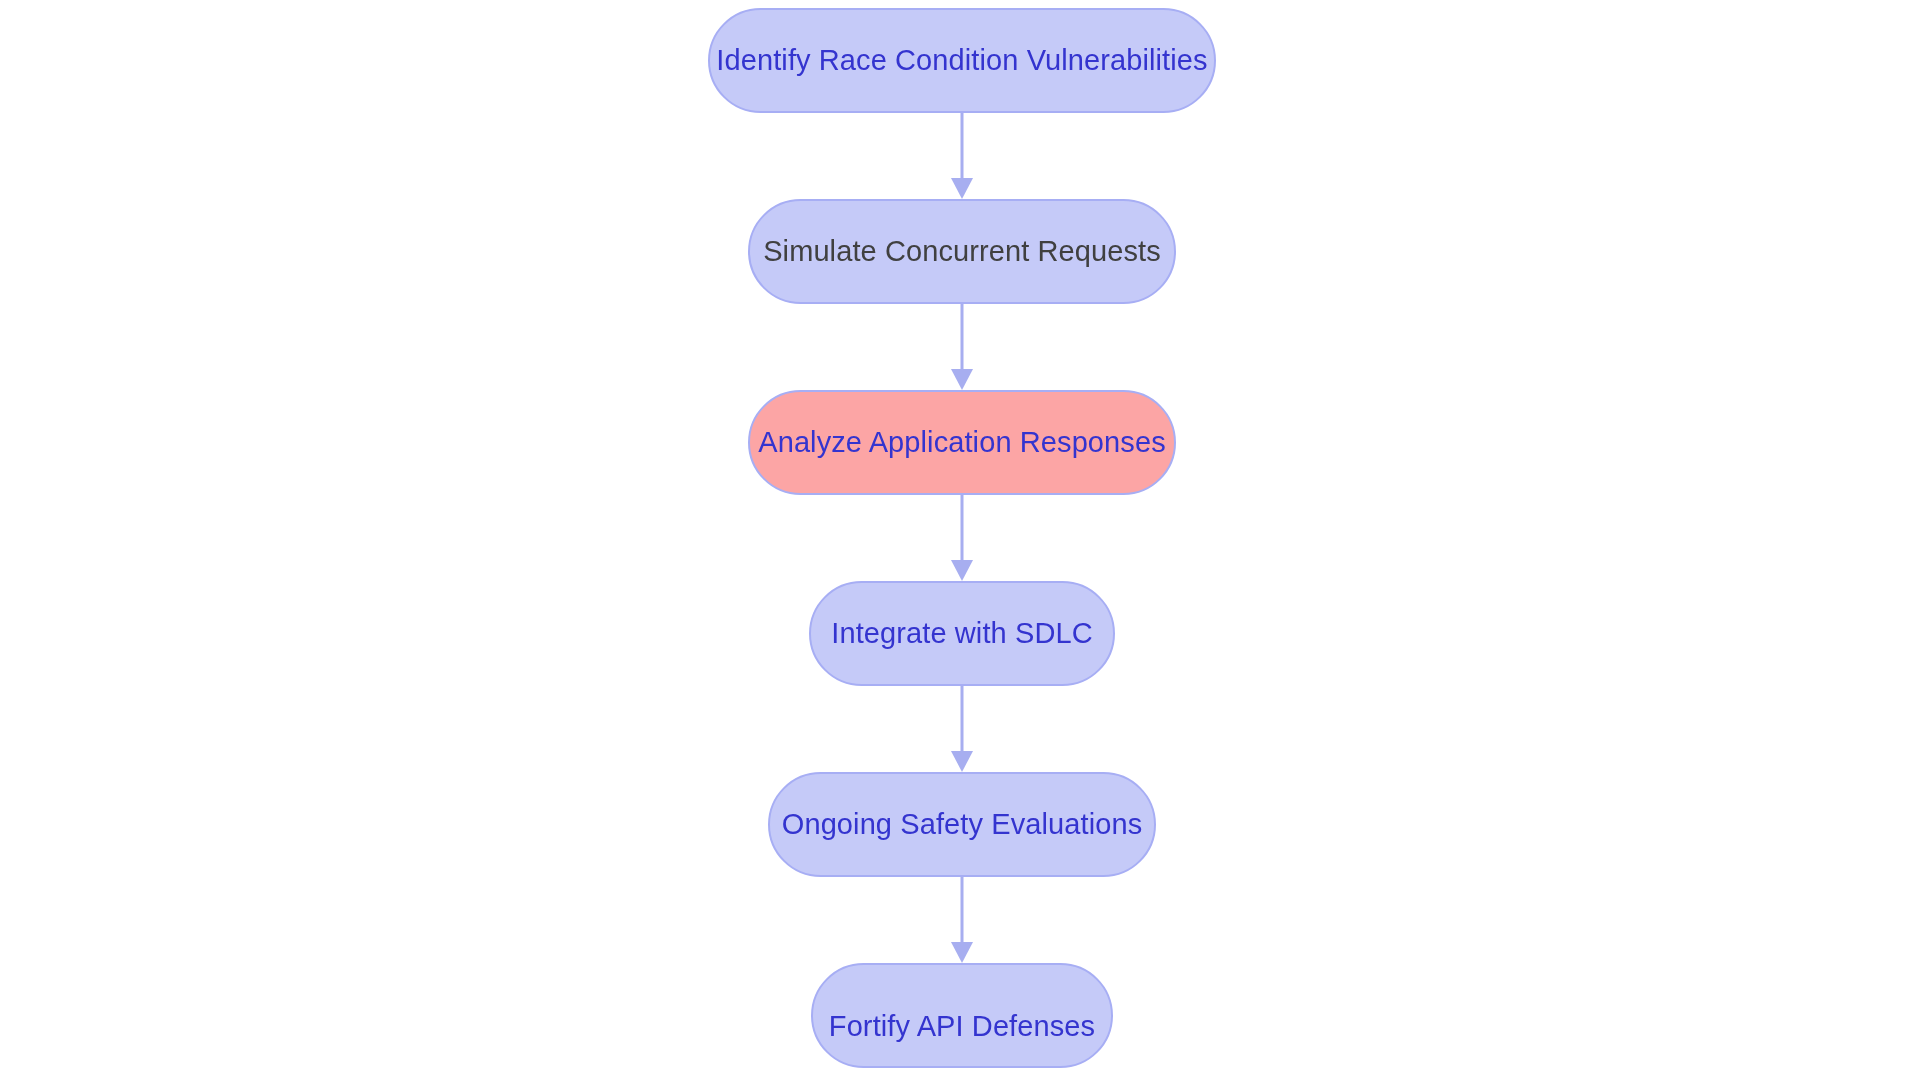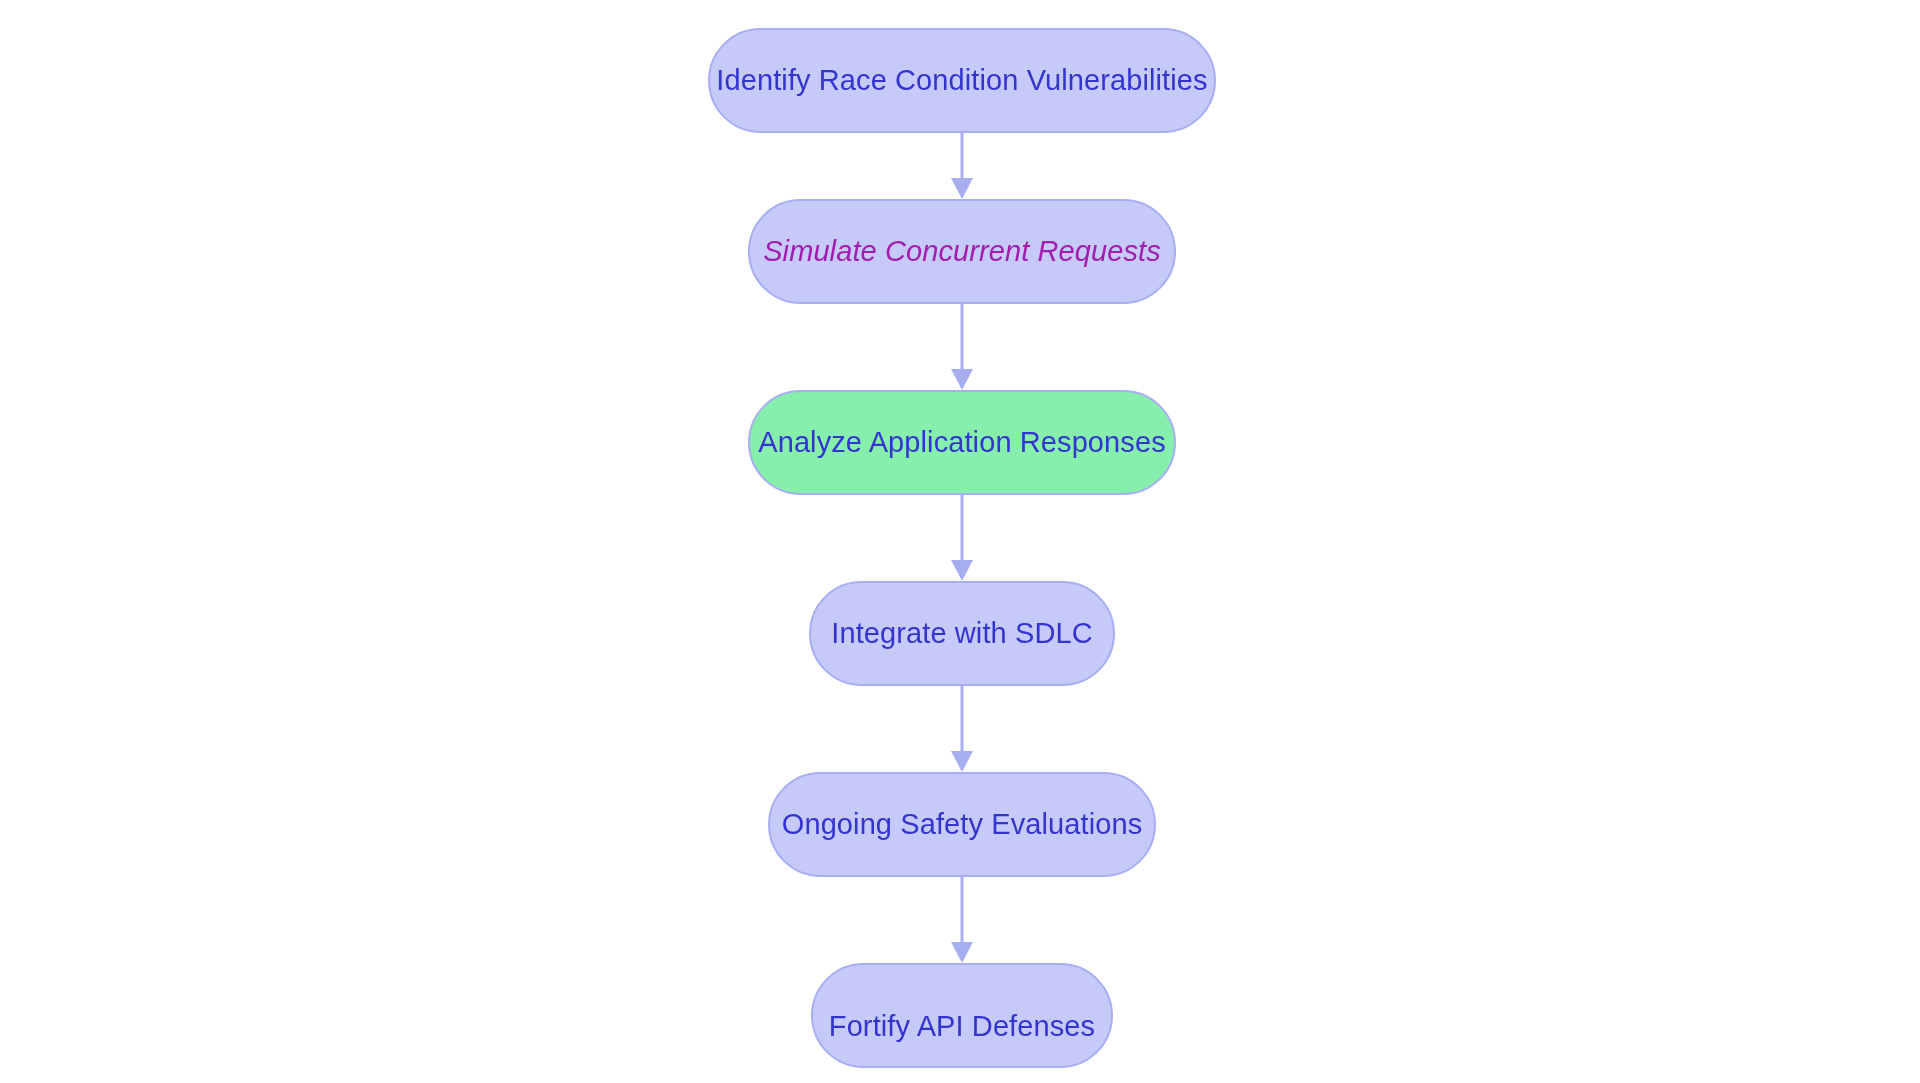--- a/index.html
+++ b/index.html
@@ -102,29 +102,29 @@
     </div>
     <div class="flow-connector" style="top: 686px; height: 86px;">
       <div class="conn-line" style="height: 66px; background: rgb(167, 174, 240);"></div>
       <div class="conn-head" style="border-top-color: rgb(167, 174, 240);"></div>
     </div>
     <div class="flow-connector" style="top: 877px; height: 86px;">
       <div class="conn-line" style="height: 66px; background: rgb(167, 174, 240);"></div>
       <div class="conn-head" style="border-top-color: rgb(167, 174, 240);"></div>
     </div>
 
-    <div class="flow-node" style="left: 962px; top: 8px; width: 508px; height: 105px; border-radius: 52.5px; background: rgb(197, 202, 248); border-color: rgb(167, 174, 244); margin-top: 20px;">
+    <div class="flow-node" style="left: 962px; top: 8px; width: 508px; height: 105px; border-radius: 52.5px; background: rgb(197, 202, 248); border-color: rgb(167, 174, 244);">
       <span class="flow-node-label" style="color: rgb(52, 52, 207);">Identify Race Condition Vulnerabilities</span>
     </div>
 
     <div class="flow-node" style="left: 962px; top: 199px; width: 428px; height: 105px; border-radius: 52.5px; background: rgb(197, 202, 248); border-color: rgb(167, 174, 244);">
-      <span class="flow-node-label" style="color: #a21caf; font-style: italic;">Simulate Concurrent Requests</span>
+      <span class="flow-node-label" style="color: #404040;">Simulate Concurrent Requests</span>
     </div>
 
-    <div class="flow-node" style="left: 962px; top: 390px; width: 428px; height: 105px; border-radius: 52.5px; background: #86efac; border-color: rgb(167, 174, 244); justify-content: center;">
+    <div class="flow-node" style="left: 962px; top: 390px; width: 428px; height: 105px; border-radius: 52.5px; background: #fca5a5; border-color: rgb(167, 174, 244); justify-content: center;">
       <span class="flow-node-label" style="color: rgb(52, 52, 207);">Analyze Application Responses</span>
     </div>
 
     <div class="flow-node" style="left: 962px; top: 581px; width: 306px; height: 105px; border-radius: 52.5px; background: rgb(197, 202, 248); border-color: rgb(167, 174, 244);">
       <span class="flow-node-label" style="color: rgb(52, 52, 207);">Integrate with SDLC</span>
     </div>
 
     <div class="flow-node" style="left: 962px; top: 772px; width: 388px; height: 105px; border-radius: 52.5px; background: rgb(197, 202, 248); border-color: rgb(167, 174, 244);">
       <span class="flow-node-label" style="color: rgb(52, 52, 207);">Ongoing Safety Evaluations</span>
     </div>

